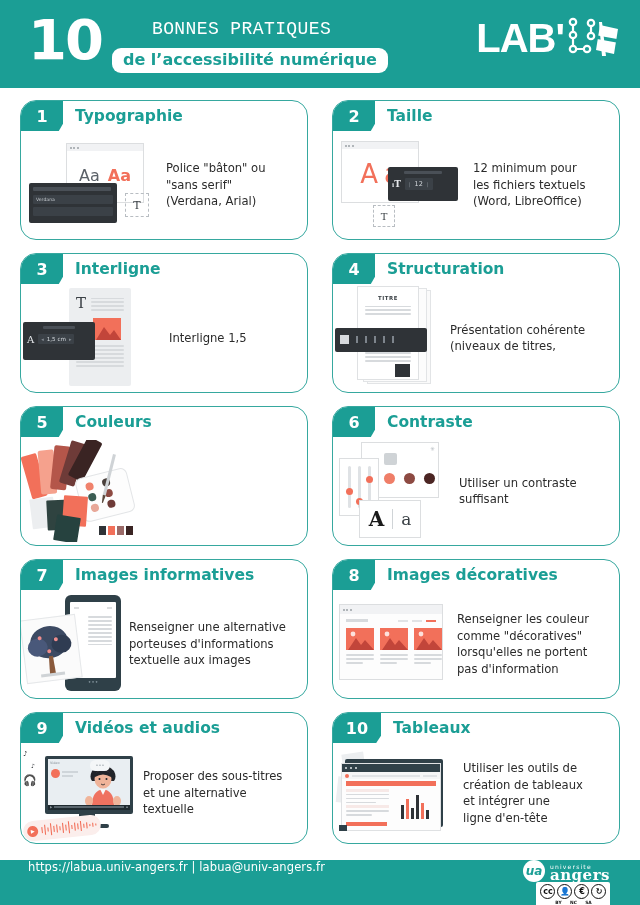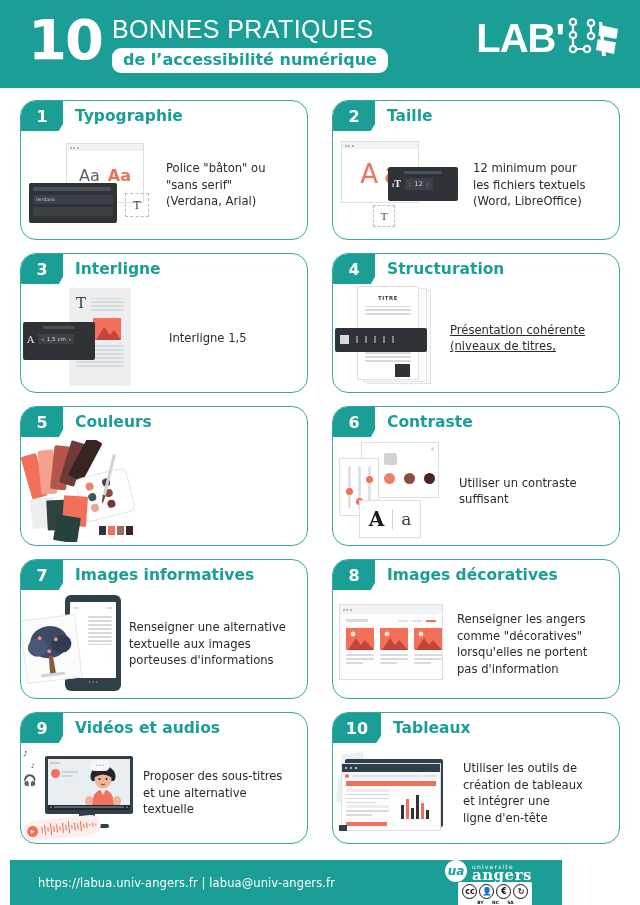--- a/index.html
+++ b/index.html
@@ -20,22 +20,23 @@
   .header-inner{
     position:absolute;left:28px;top:6px;display:flex;align-items:flex-start;
   }
   .big-ten{
     color:#fff;font-weight:bold;font-size:56px;line-height:56px;
     letter-spacing:-2px;font-family:"DejaVu Sans","Liberation Sans",sans-serif;
     margin-top:6px;
   }
   .head-text{margin-left:10px;margin-top:10px;}
   .head-line1{
-    color:#ffffff;font-size:25px;line-height:27px;letter-spacing:.4px;
-    font-family:Liberation Sans, sans-serif;
+    color:#ffffff;font-size:18px;line-height:27px;letter-spacing:.4px;
+    font-family:Liberation Mono, monospace;
+    margin-left:40px;
   }
   .head-line2{
     display:inline-block;margin-top:5px;
     background:#ffffff;color:#1b9e95;border-radius:9px;
     padding:3px 11px 4px 11px;font-size:16px;font-weight:bold;
     line-height:18px;white-space:nowrap;
   }
   .logo{
     position:absolute;right:18px;top:14px;display:flex;align-items:center;margin-left:23px;
   }
@@ -78,22 +79,22 @@
   }
   .illus{flex:0 0 auto;display:flex;align-items:center;justify-content:center;}
   .desc{
     color:#2b2b2b;font-size:11.6px;line-height:16.5px;
     font-family:"DejaVu Sans","Liberation Sans",sans-serif;
   }
   .desc div{white-space:nowrap;}
 
   
   .footer{
-    position:absolute;left:10px;bottom:0;width:552px;height:45px;
-    background:#1b9e95;display:flex;align-items:center;
+    position:absolute;left:0;bottom:0;width:640px;height:45px;
+    background:#1b9e95;display:flex;align-items:flex-start;
   }
   .footer-url{
     color:#ffffff;font-size:11.5px;margin-left:28px;letter-spacing:.1px;
   }
   .footer-right{
     position:absolute;right:16px;top:0;height:45px;display:flex;align-items:center;flex-direction:column;
   }
   .ua-logo{display:flex;align-items:center;margin-right:14px;}
   .ua-circle{
     width:22px;height:22px;border-radius:50%;background:#fff;
@@ -316,21 +317,21 @@
           </div>
           <div class="dark" style="position:absolute;left:2px;top:42px;width:92px;height:24px;display:flex;align-items:center;padding:0 5px;box-sizing:border-box;gap:7px;">
             <div style="width:9px;height:9px;background:#d7dadd;"></div>
             <div style="width:2px;height:7px;background:#7e858c;"></div>
             <div style="width:2px;height:7px;background:#7e858c;"></div>
             <div style="width:2px;height:7px;background:#7e858c;"></div>
             <div style="width:2px;height:7px;background:#7e858c;"></div>
             <div style="width:2px;height:7px;background:#7e858c;"></div>
           </div>
         </div>
-        <div class="desc" style="margin-left:2px;text-decoration:underline;">
+        <div class="desc" style="margin-left:2px;">
           <div>Présentation cohérente</div>
           <div>(niveaux de titres,</div>
         </div>
       </div>
     </div>
 
     <div class="card" style="left:20px;top:318px;width:288px;height:140px;">
       <div class="card-head">
         <div class="badge">5</div>
         <div class="card-title">Couleurs</div>
@@ -447,22 +448,22 @@
               <circle cx="17" cy="19" r="2" fill="#ef8d8d"></circle>
                 <circle cx="33" cy="22" r="2" fill="#ef8d8d"></circle>
               <circle cx="25" cy="33" r="2" fill="#ef8d8d"></circle>
               <path d="M24 38 L28 38 L29 56 L23 56 Z" fill="#8a5a3c"></path>
               <rect x="14" y="55" width="24" height="3" fill="#cfd3d6"></rect>
             </svg>
           </div>
         </div>
         <div class="desc">
           <div>Renseigner une alternative</div>
+          <div>porteuses d'informations</div>
           <div>textuelle aux images</div>
-          <div>porteuses d'informations</div>
         </div>
       </div>
     </div>
 
     <div class="card" style="left:332px;top:471px;width:288px;height:140px;">
       <div class="card-head">
         <div class="badge">8</div>
         <div class="card-title">Images décoratives</div>
       </div>
       <div class="card-body">
@@ -518,21 +519,21 @@
                 <div class="lines" style="margin-top:4px;">
                     <i></i>
                     <i></i>
                     <i style="width:60%;"></i>
                   </div>
               </div>
             </div>
           </div>
         </div>
         <div class="desc" style="margin-left:6px;">
-          <div>Renseigner les angers</div>
+          <div>Renseigner les couleur</div>
           <div>comme "décoratives"</div>
           <div>lorsqu'elles ne portent</div>
           <div>pas d'information</div>
         </div>
       </div>
     </div>
 
     <div class="card" style="left:20px;top:624px;width:288px;height:132px;">
       <div class="card-head">
         <div class="badge">9</div>

